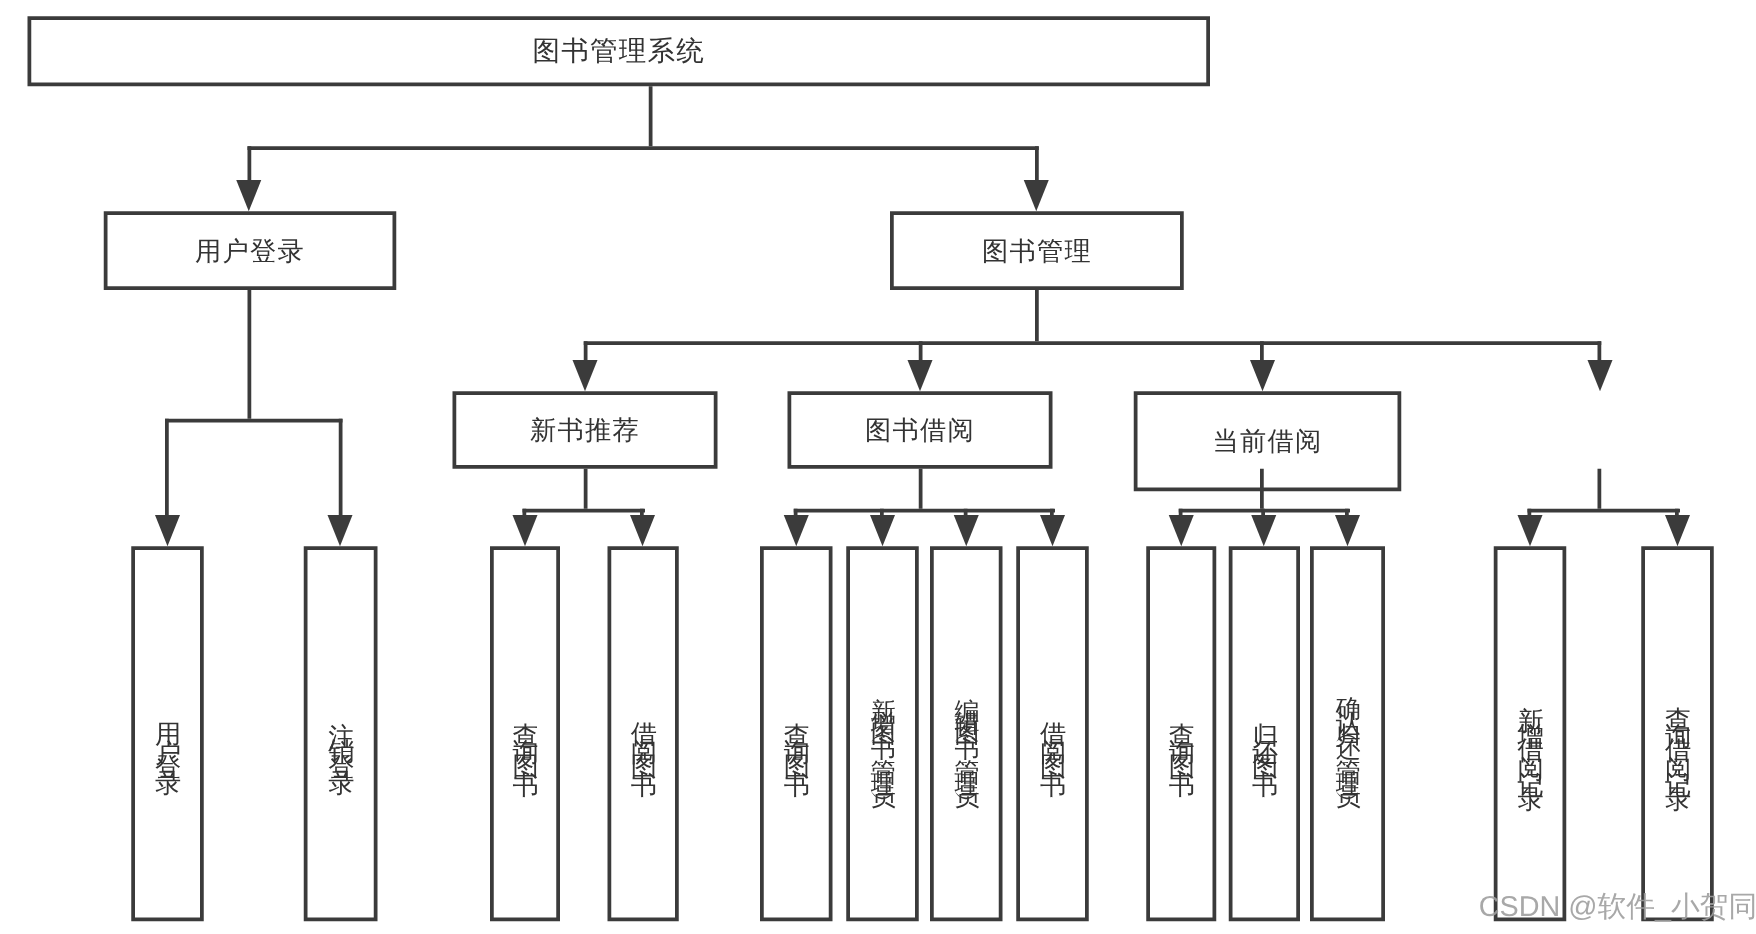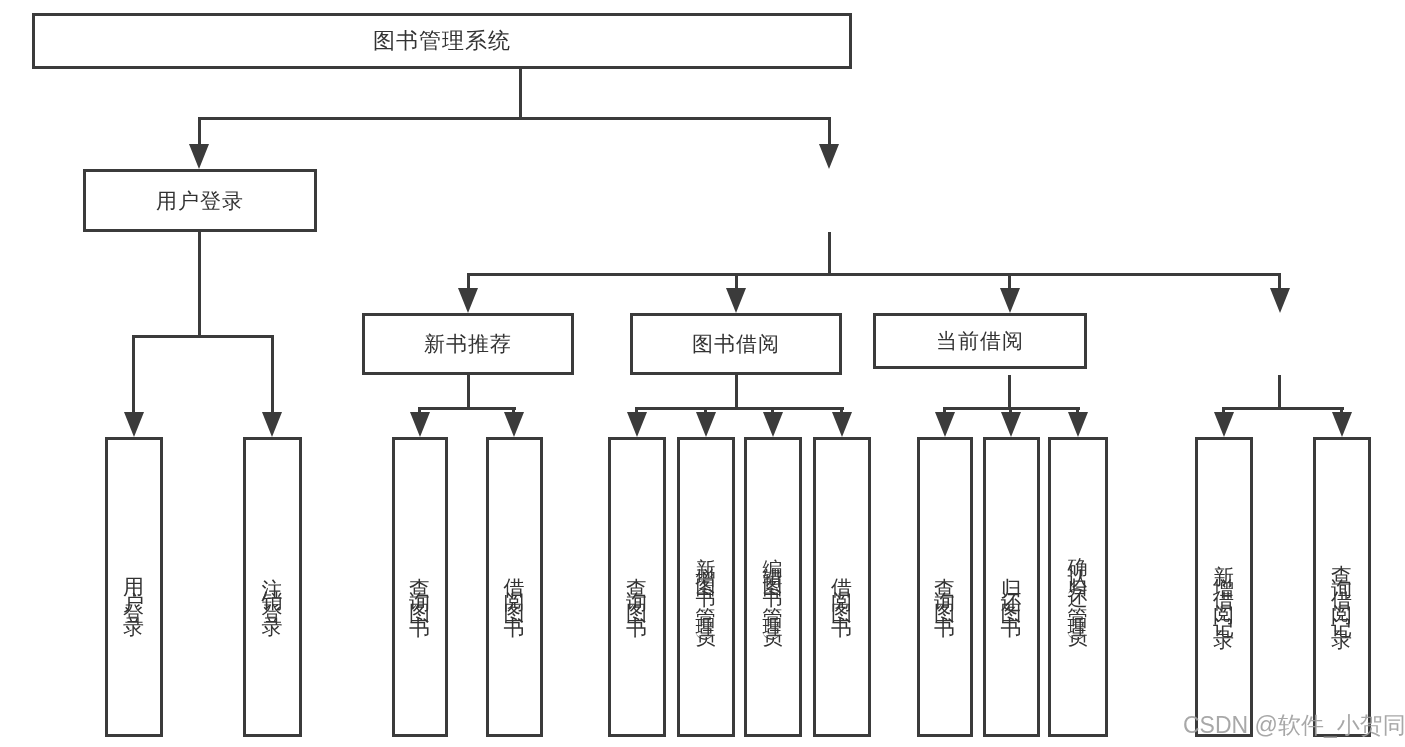--- a/index.html
+++ b/index.html
@@ -76,33 +76,36 @@
     color: rgba(158, 158, 158, 0.9);
     white-space: nowrap;
     z-index: 5;
   }
 </style>
 </head>
 <body>
 
 <div id="canvas">
 
-  <div class="node root-box" style="left:32px; top:13px; width:820px; height:56px;align-items:center;">
+  <div class="node root-box" style="left:22px; top:13px; width:946px; height:56px;align-items:center;">
     <span class="hlabel">图书管理系统</span>
   </div>
 
   <div class="vline" style="left:519px; top:69px; height:48px;"></div>
   <div class="hline" style="left:198px; top:117px; width:633px;"></div>
   <div class="vline" style="left:198px; top:117px; height:29px;"></div>
   <div class="arrow" style="left:189px; top:144px;"></div>
   <div class="vline" style="left:828px; top:117px; height:29px;"></div>
   <div class="arrow" style="left:819px; top:144px;"></div>
 
   <div class="node" style="left:83px; top:169px; width:234px; height:63px;">
     <span class="hlabel">用户登录</span>
+  </div>
+  <div class="node" style="left:712px; top:169px; width:235px; height:63px;">
+    <span class="hlabel">图书管理</span>
   </div>
 
   <div class="vline" style="left:198px; top:232px; height:103px;"></div>
   <div class="hline" style="left:132px; top:335px; width:142px;"></div>
   <div class="vline" style="left:132px; top:335px; height:78px;"></div>
   <div class="arrow" style="left:124px; top:412px;"></div>
   <div class="vline" style="left:271px; top:335px; height:78px;"></div>
   <div class="arrow" style="left:262px; top:412px;"></div>
 
   <div class="vline" style="left:828px; top:232px; height:41px;"></div>
@@ -115,21 +118,21 @@
   <div class="arrow" style="left:1000px; top:288px;"></div>
   <div class="vline" style="left:1278px; top:273px; height:17px;"></div>
   <div class="arrow" style="left:1270px; top:288px;"></div>
 
   <div class="node" style="left:630px; top:313px; width:212px; height:62px;">
     <span class="hlabel">图书借阅</span>
   </div>
   <div class="node" style="left:362px; top:313px; width:212px; height:62px;">
     <span class="hlabel">新书推荐</span>
   </div>
-  <div class="node" style="left:873px; top:313px; width:214px; height:56px;">
+  <div class="node" style="left:907px; top:313px; width:214px; height:80px;">
     <span class="hlabel">当前借阅</span>
   </div>
 
   <div class="vline" style="left:467px; top:375px; height:32px;"></div>
   <div class="hline" style="left:418px; top:407px; width:98px;"></div>
   <div class="vline" style="left:418px; top:407px; height:7px;"></div>
   <div class="arrow" style="left:410px; top:412px;"></div>
   <div class="vline" style="left:512px; top:407px; height:7px;"></div>
   <div class="arrow" style="left:504px; top:412px;"></div>
 

